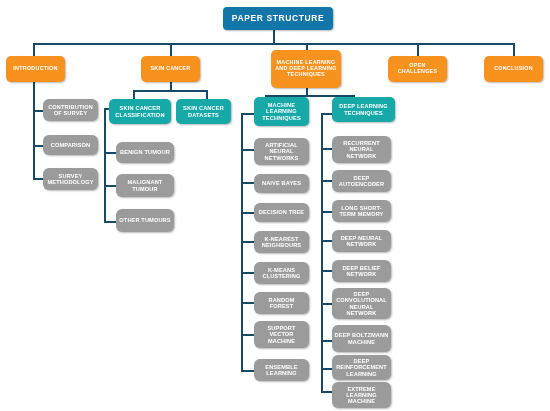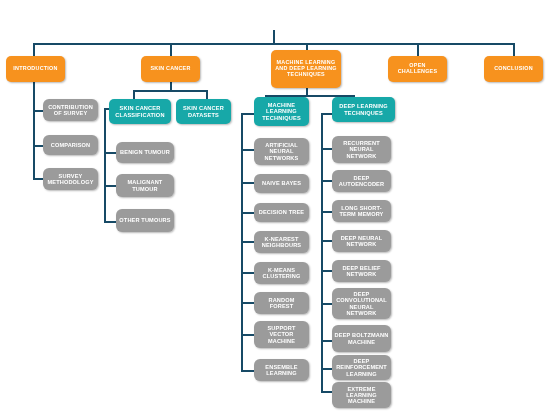--- a/index.html
+++ b/index.html
@@ -105,20 +105,21 @@
   <div class="conn h" style="left:321px;top:148px;width:11px;"></div>
   <div class="conn h" style="left:321px;top:180px;width:11px;"></div>
   <div class="conn h" style="left:321px;top:211px;width:11px;"></div>
   <div class="conn h" style="left:321px;top:240px;width:11px;"></div>
   <div class="conn h" style="left:321px;top:270px;width:11px;"></div>
   <div class="conn h" style="left:321px;top:303px;width:11px;"></div>
   <div class="conn h" style="left:321px;top:340px;width:11px;"></div>
   <div class="conn h" style="left:321px;top:368px;width:11px;"></div>
   <div class="conn h" style="left:321px;top:391px;width:11px;"></div>
 
+  <div class="node root" style="left:223px;top:7px;width:110px;height:23px;">PAPER STRUCTURE</div>
 
   <div class="node lvl2" style="left:6px;top:56px;width:59px;height:26px;">INTRODUCTION</div>
 
   <div class="node lvl2" style="left:141px;top:56px;width:59px;height:26px;">SKIN CANCER</div>
 
   <div class="node lvl2" style="left:271px;top:50px;width:70px;height:38px;">MACHINE LEARNING AND DEEP LEARNING TECHNIQUES</div>
 
   <div class="node lvl2" style="left:388px;top:56px;width:59px;height:26px;">OPEN CHALLENGES</div>
 
   <div class="node lvl2" style="left:484px;top:56px;width:59px;height:26px;">CONCLUSION</div>

